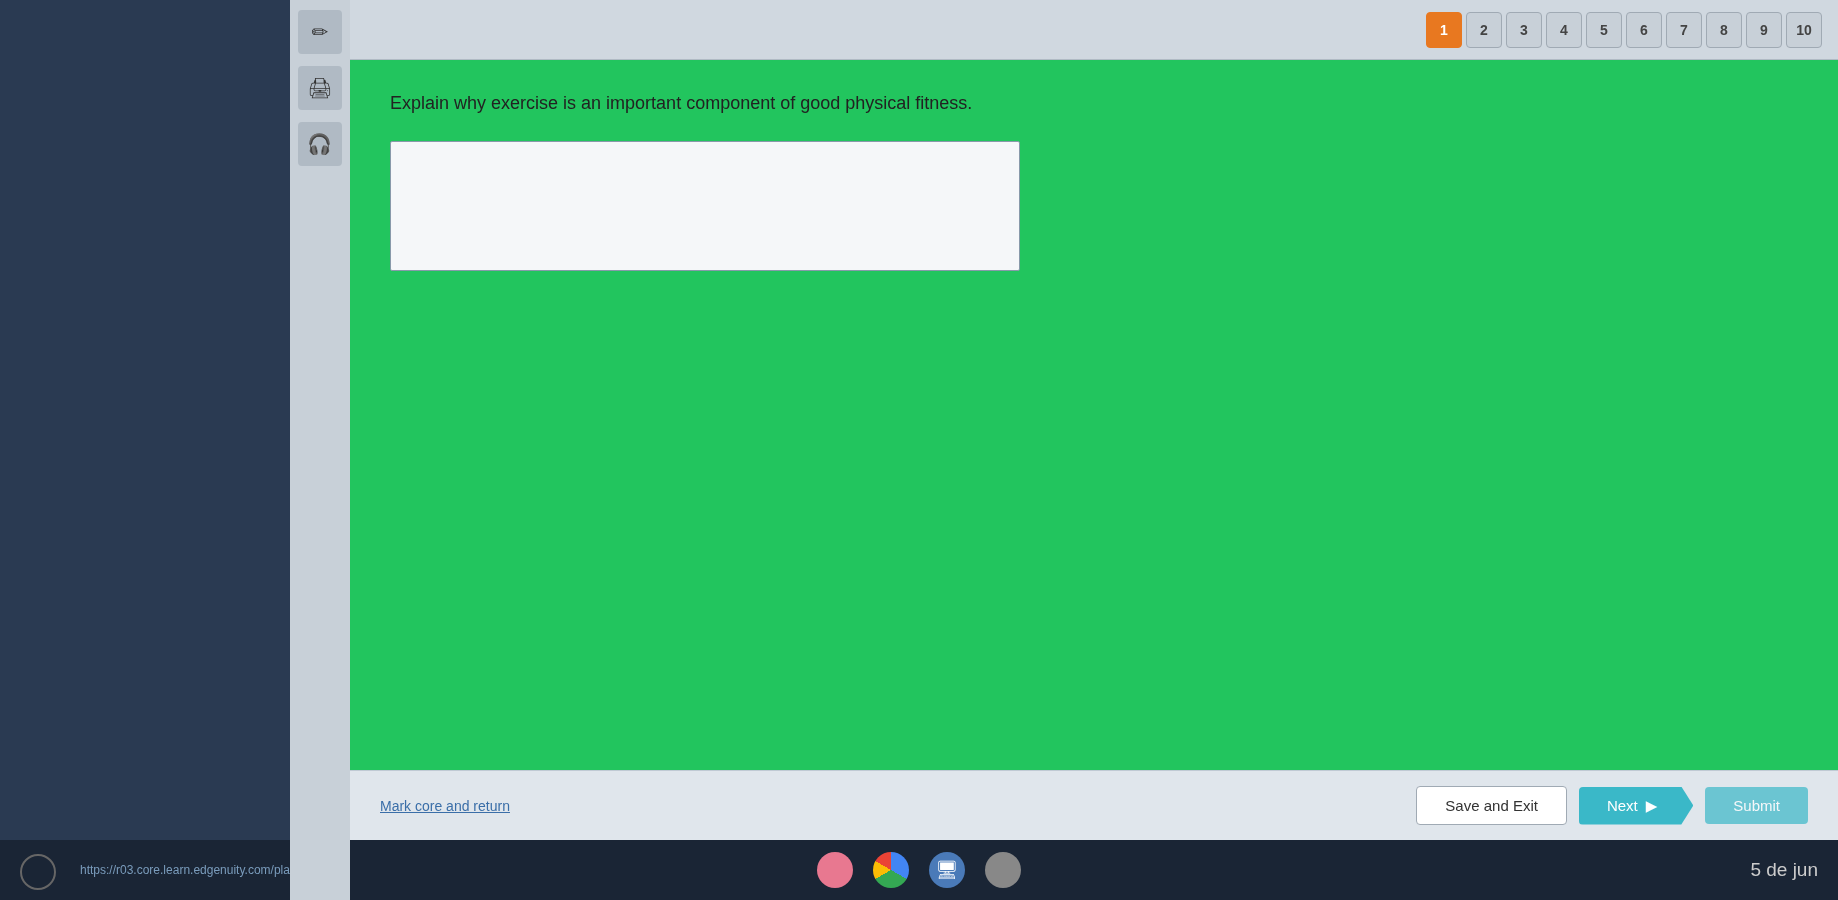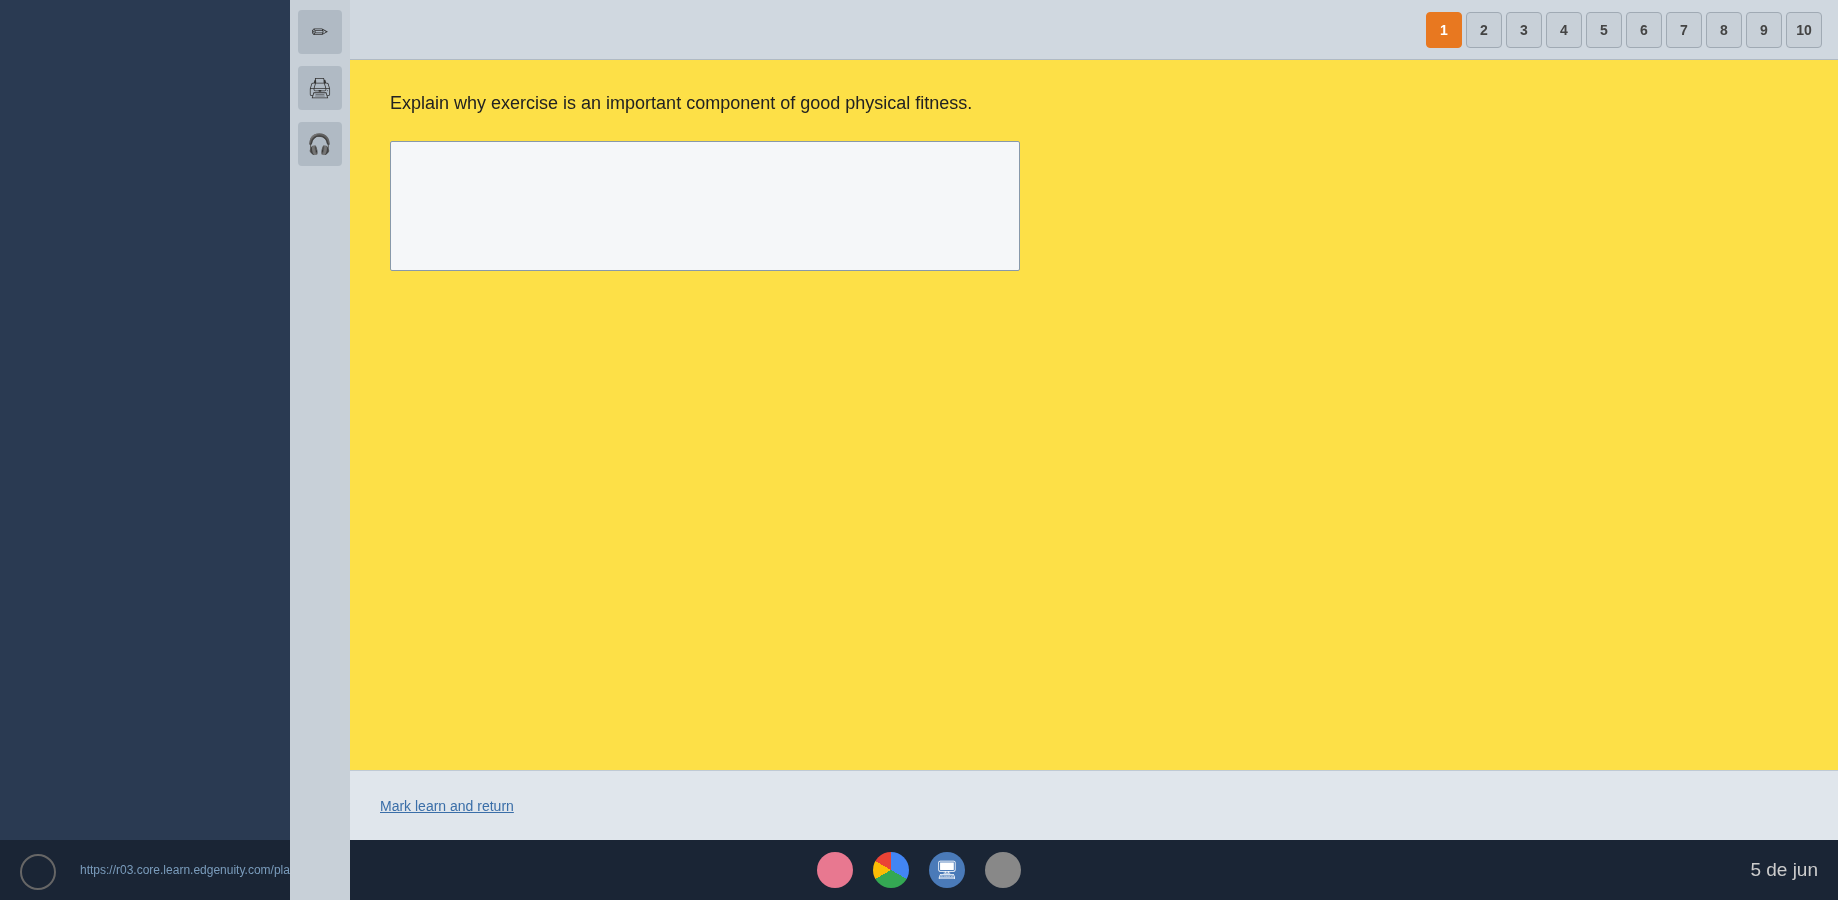--- a/index.html
+++ b/index.html
@@ -96,21 +96,21 @@
       justify-content: center;
       cursor: pointer;
       font-size: 20px;
       color: #333;
     }
 
     
     .question-area {
       padding: 30px 40px;
       flex: 1;
-      background: #fde047;
+      background: #22c55e;
     }
 
     .question-text {
       font-size: 18px;
       color: #222;
       margin-bottom: 24px;
       line-height: 1.5;
     }
 
     .answer-textarea {
@@ -287,21 +287,29 @@
       <div class="q-num">10</div>
     </div>
   </div>
 
   <div class="question-area">
     <div class="question-text">Explain why exercise is an important component of good physical fitness.</div>
     <textarea class="answer-textarea" placeholder="" style=""></textarea>
   </div>
 
   <div class="footer-bar">
-    <a class="mark-return-link">Mark learn and return</a>
+    <a class="mark-return-link">Mark core and return</a>
+    <div class="footer-buttons">
+      <button class="btn-save-exit">Save and Exit</button>
+      <button class="btn-next">
+        <span>Next</span>
+        <span>▶</span>
+      </button>
+      <button class="btn-submit">Submit</button>
+    </div>
   </div>
 
 </div>
 
 <div class="browser-bar">
   <div class="os-button"></div>
   <div class="browser-url" style="margin-left: 60px;">https://r03.core.learn.edgenuity.com/player/#</div>
   <div class="browser-icons">
     <div class="browser-icon pink"></div>
     <div class="browser-icon chrome"></div>

